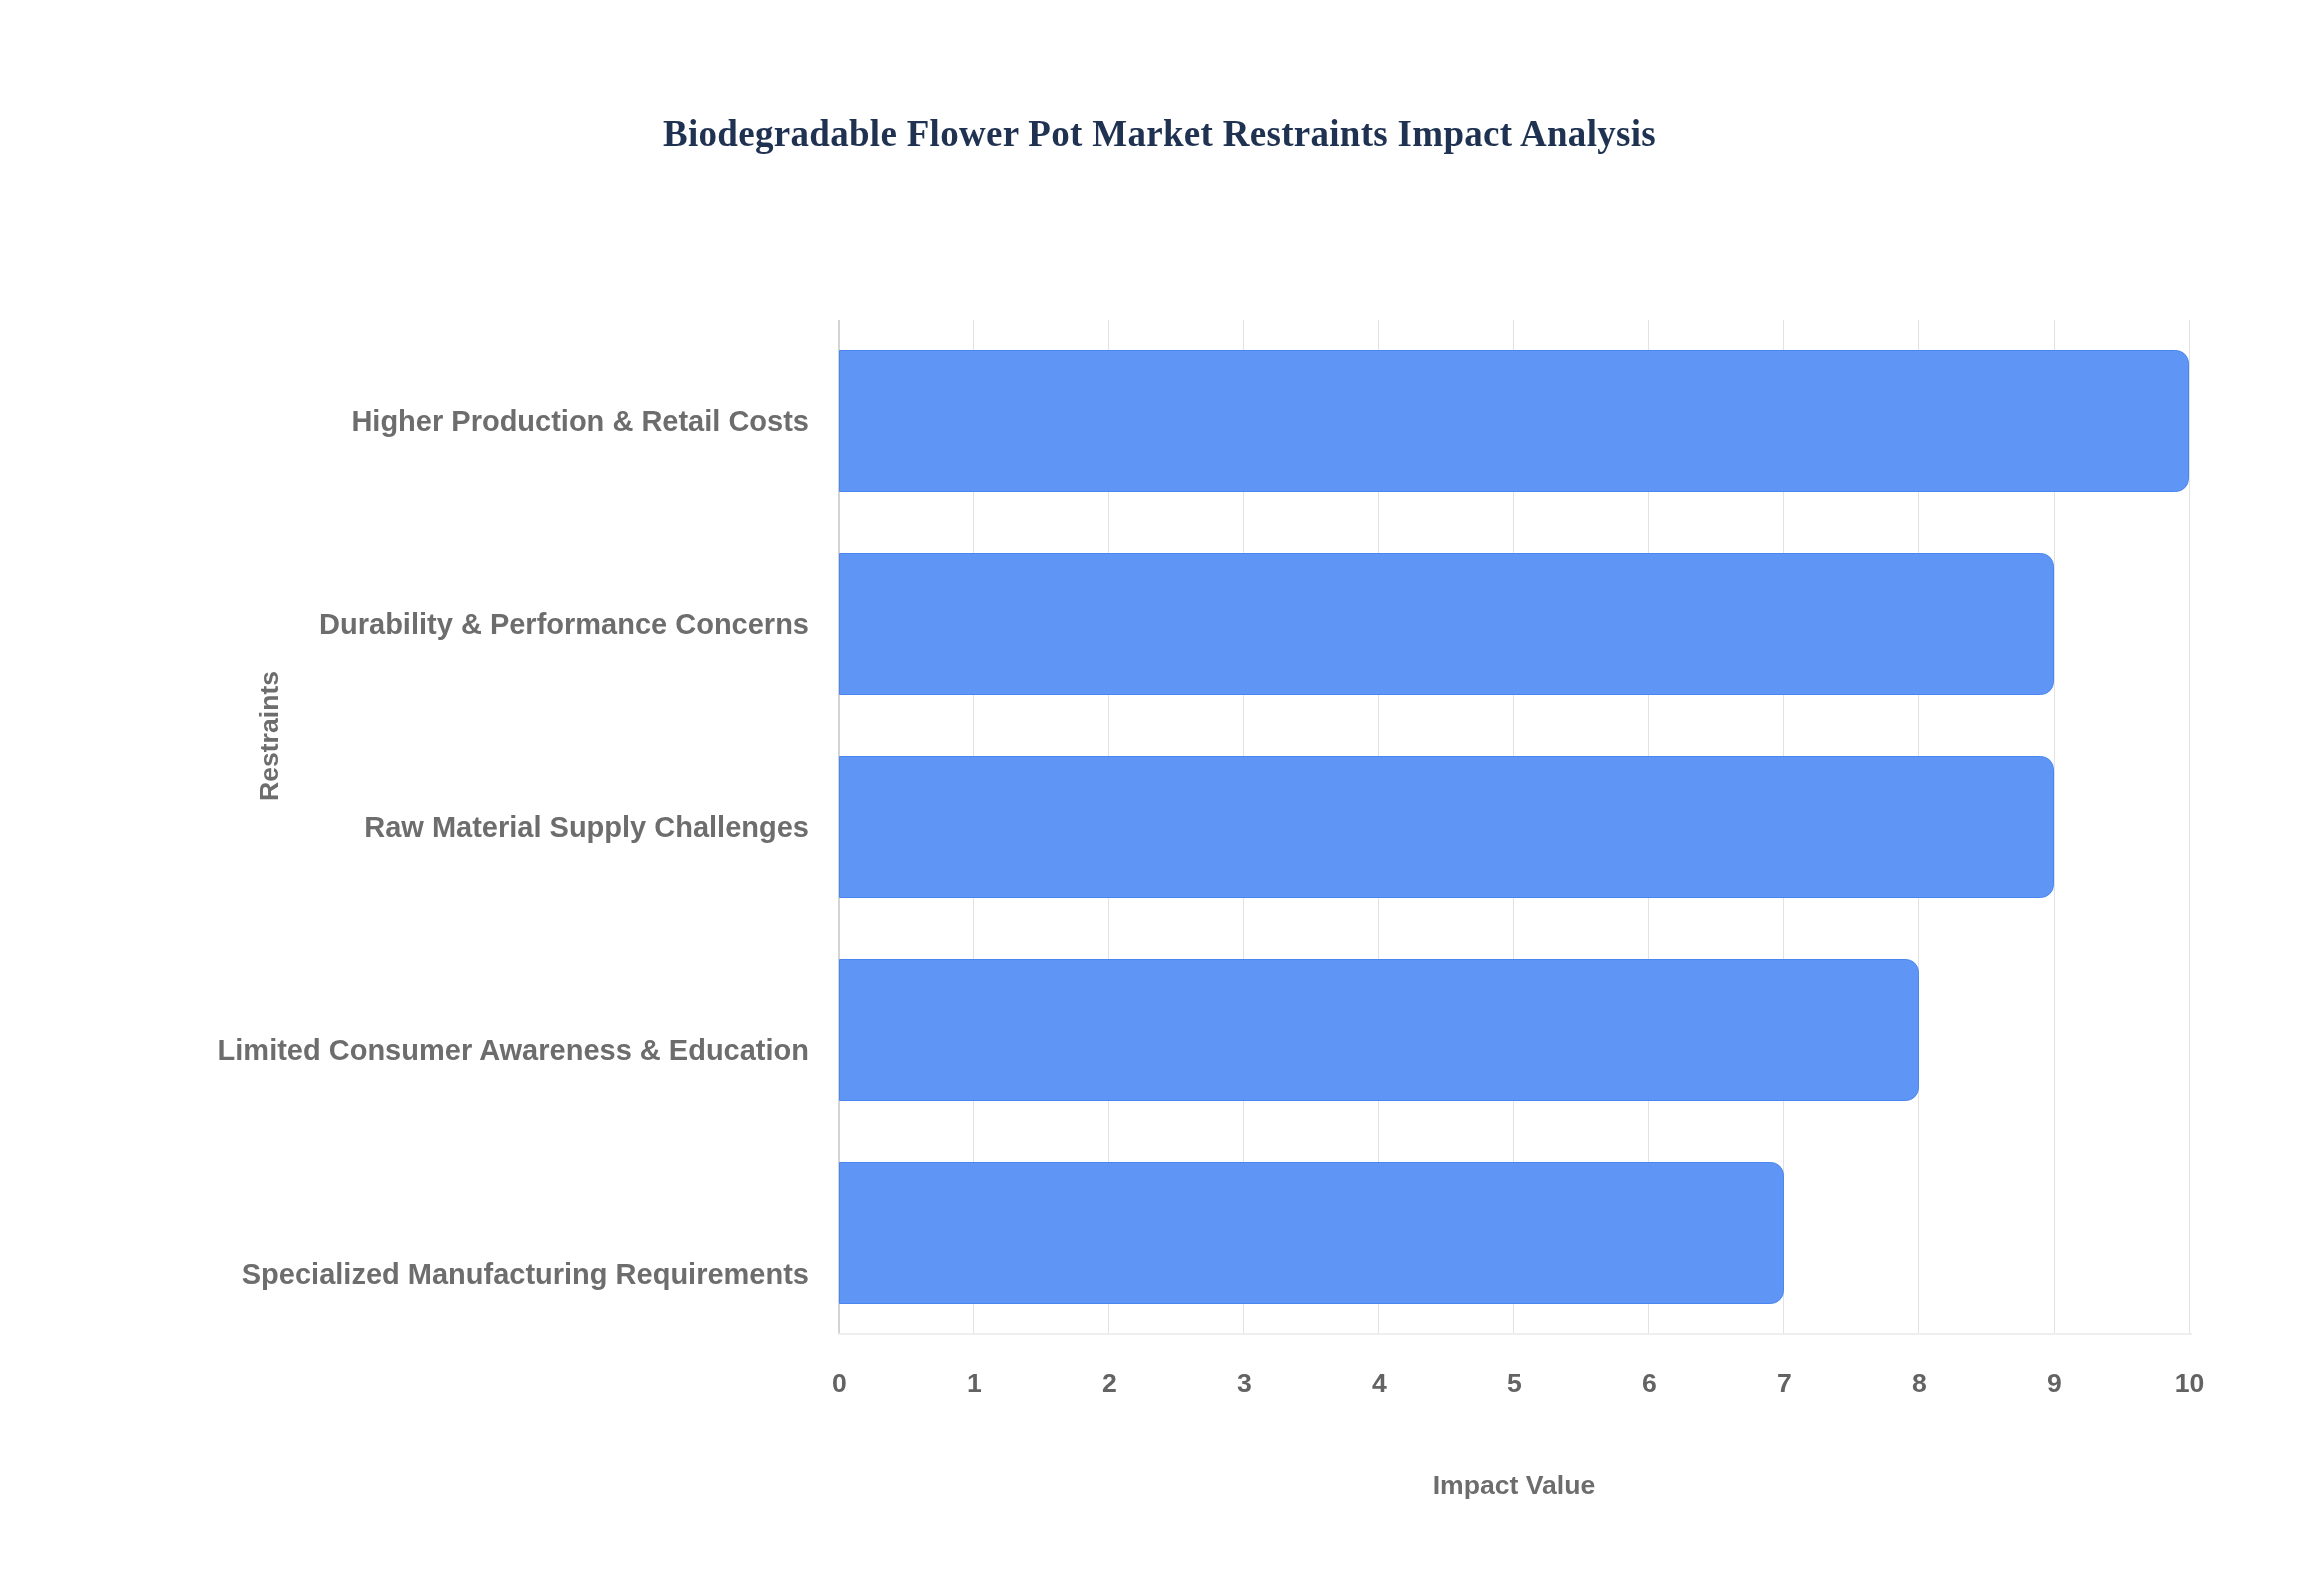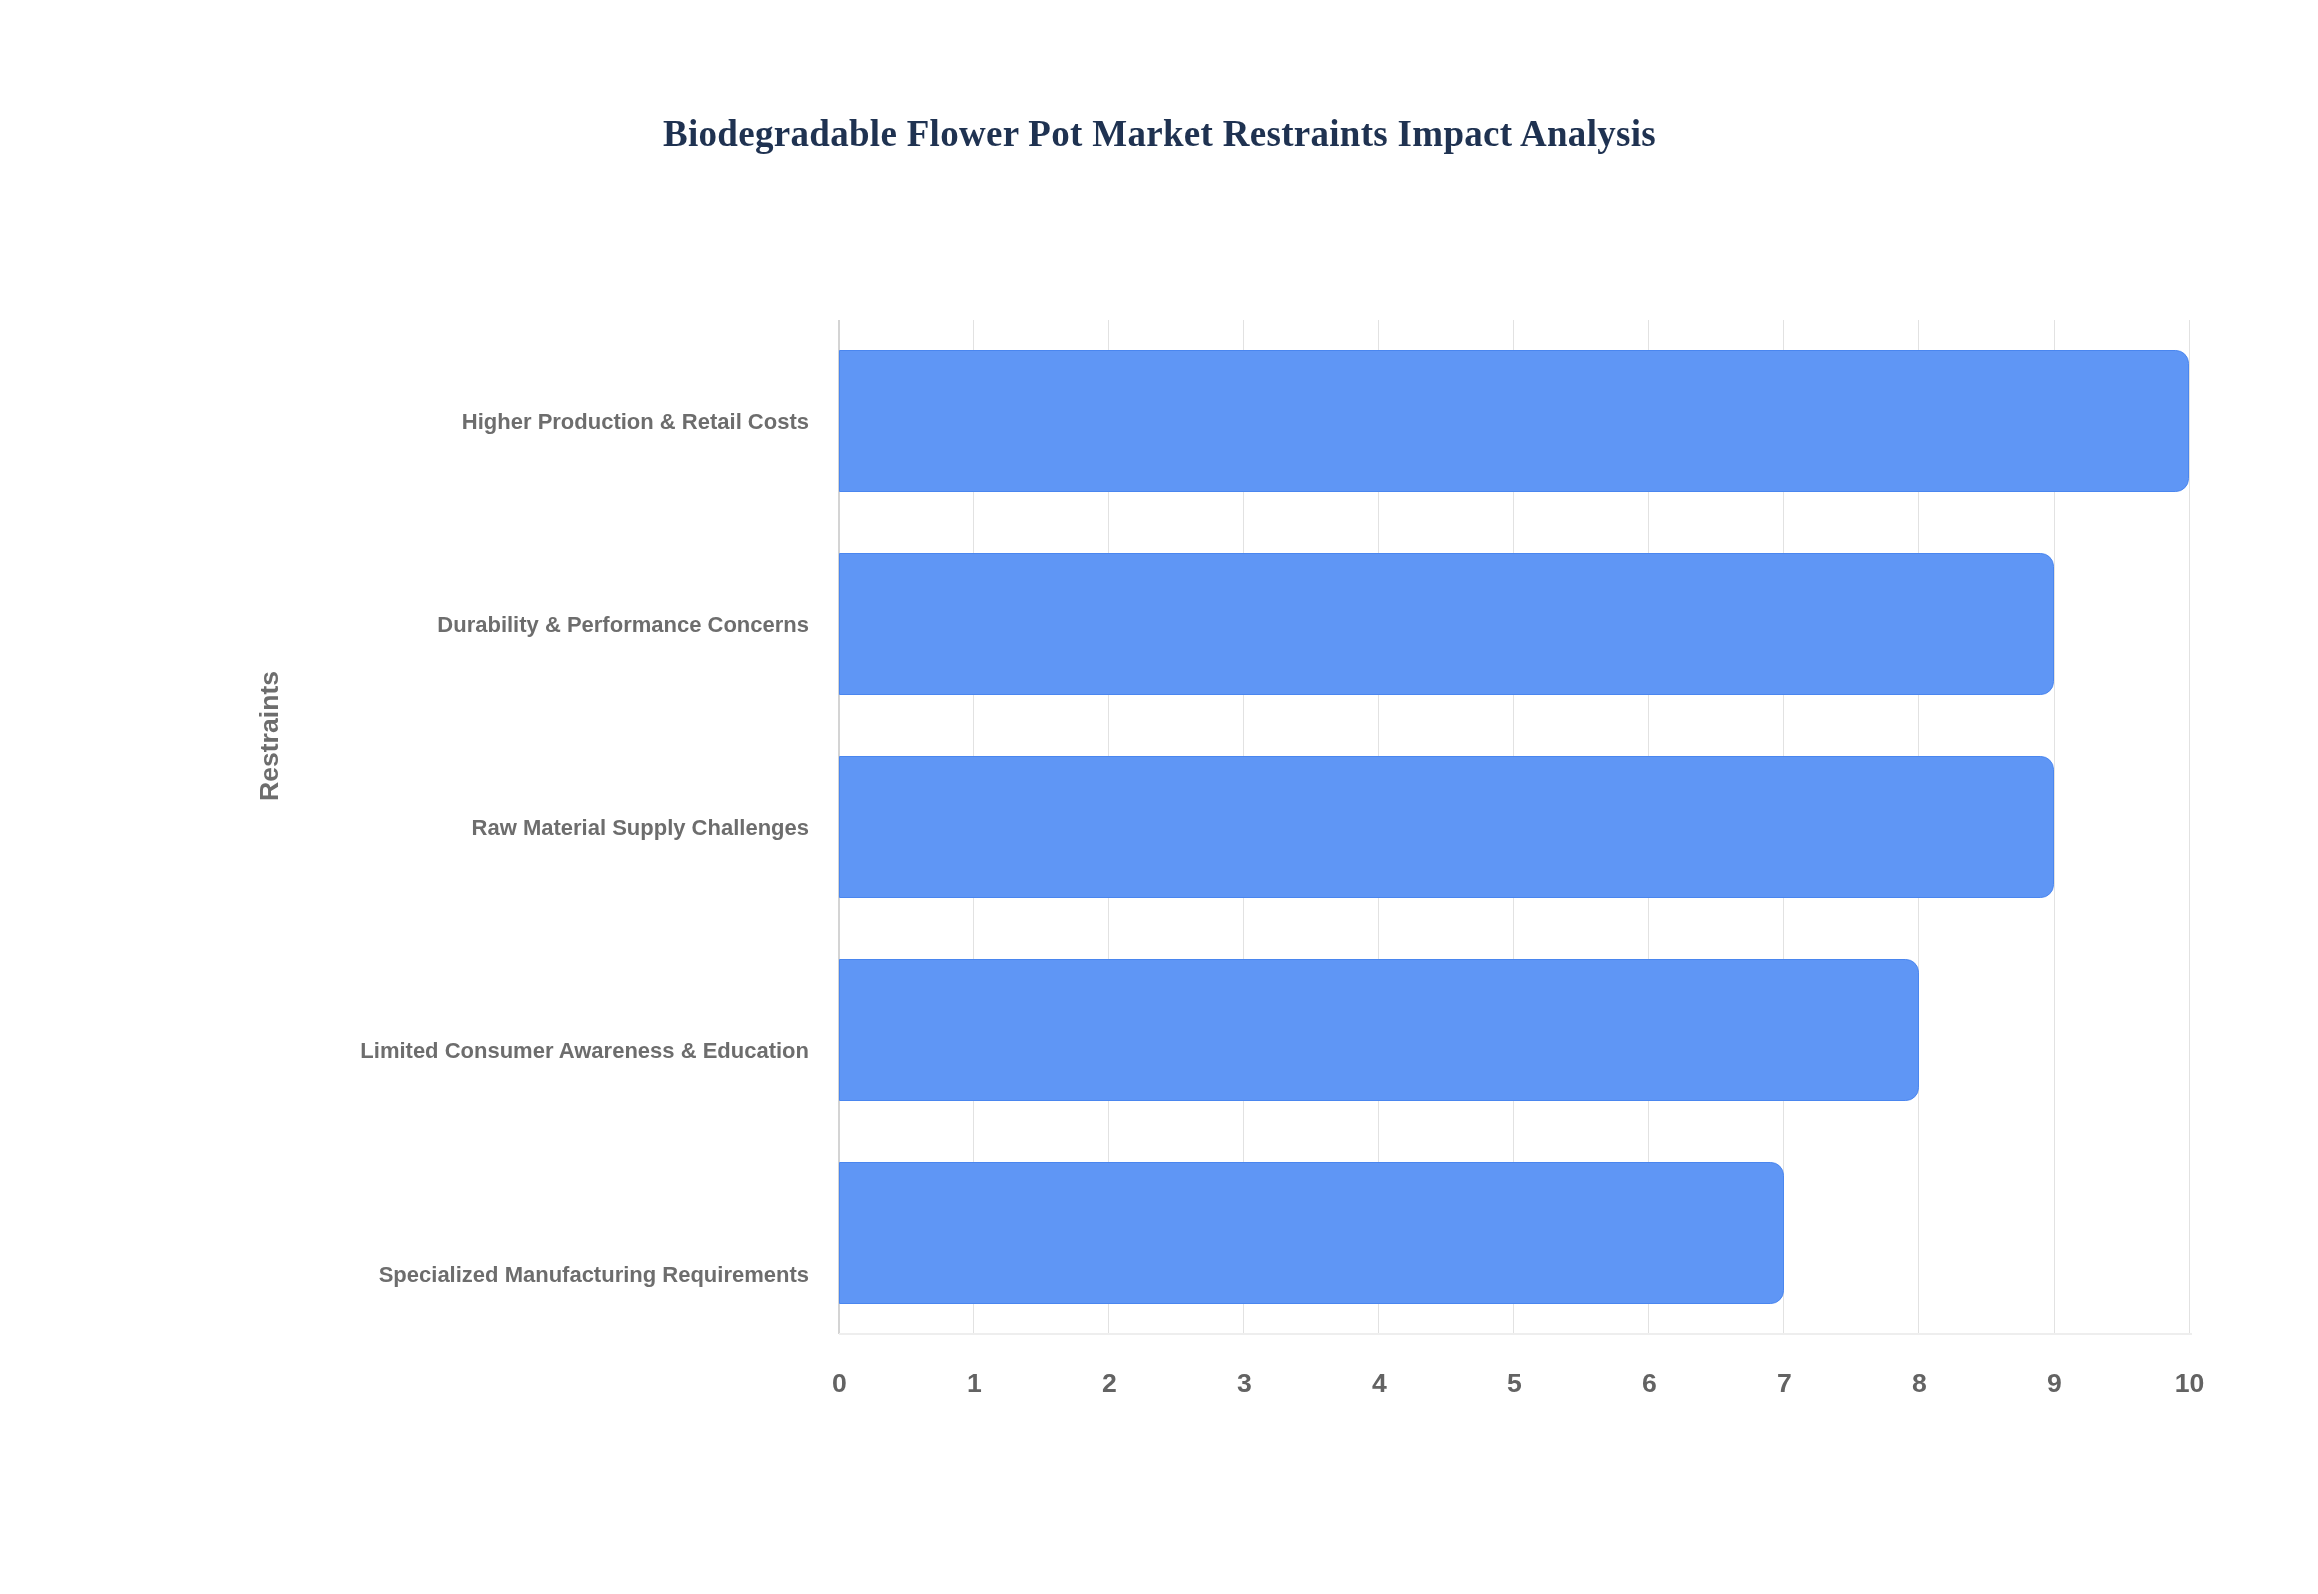--- a/index.html
+++ b/index.html
@@ -113,21 +113,21 @@
     border: 1.2px solid #4a86ef;
     box-sizing: border-box;
     border-top-right-radius: 13.3px;
     border-bottom-right-radius: 13.3px;
   }
   .y-label-wrap {
     position: absolute;
     left: 217px;
     width: 592px;
     text-align: right;
-    font-size: 22px;
+    font-size: 29px;
     font-weight: bold;
     color: #6d6d6d;
     line-height: 37px;
     transform: translateY(-50%);
   }
 
   
   .x-tick-label {
     position: absolute;
     top: 1368px;
@@ -141,20 +141,21 @@
 </style>
 </head>
 <body>
 
 <div id="chart-root">
 
   <div id="chart-title">Biodegradable Flower Pot Market Restraints Impact Analysis</div>
 
   <div id="y-axis-title">Restraints</div>
 
+  <div id="x-axis-title">Impact Value</div>
 
   <div id="y-tick-labels">
       <div class="y-label-wrap" style="top: 421px;">Higher Production &amp; Retail Costs</div>
       <div class="y-label-wrap" style="top: 624px;">Durability &amp; Performance Concerns</div>
       <div class="y-label-wrap" style="top: 827px;">Raw Material Supply Challenges</div>
       <div class="y-label-wrap" style="top: 1030px; margin-top: 20px;">Limited Consumer Awareness &amp; Education</div>
       <div class="y-label-wrap" style="top: 1274px;">Specialized Manufacturing Requirements</div>
     </div>
 
   <div id="plot-area">

